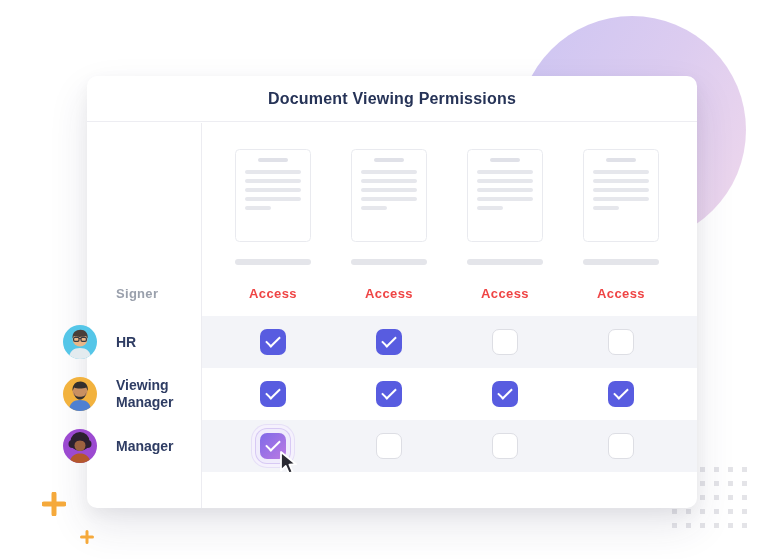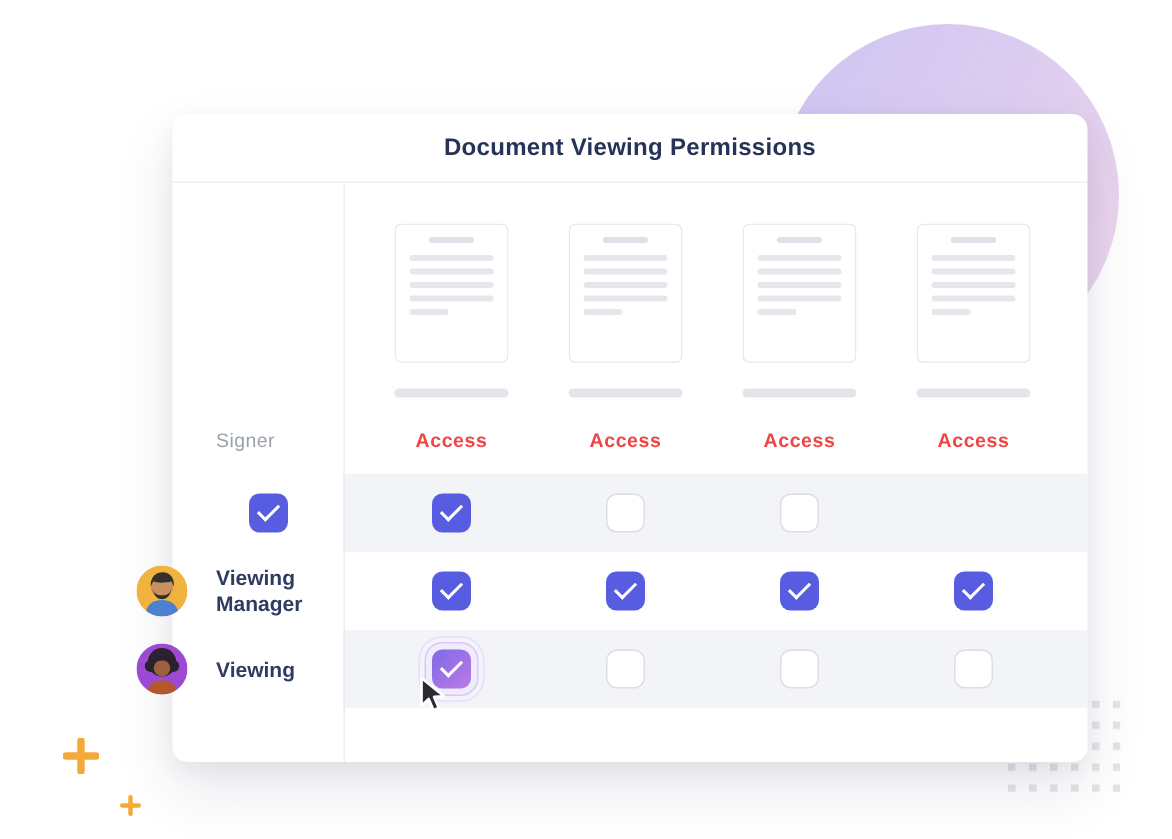--- a/index.html
+++ b/index.html
@@ -18,42 +18,41 @@
   }
   .dot-grid { position:absolute; left:672px; top:467px; z-index:0; }
   .plus-big   { position:absolute; left:42px; top:492px; z-index:2; }
   .plus-small { position:absolute; left:80px; top:530px; z-index:2; }
 
   
   .card {
     position:absolute; left:87px; top:76px; width:610px; height:432px;
     background:#fff; border-radius:10px; z-index:1;
     box-shadow:0 18px 40px rgba(50,50,93,.11), 0 6px 16px rgba(0,0,0,.05);
-    margin-left:28px;
   }
   .card-header {
     height:46px; border-bottom:1px solid #ededf2;
     display:flex; align-items:center; justify-content:center;
   }
   .card-title { font-size:16px; font-weight:bold; color:#263357; letter-spacing:.2px; }
   .card-body { position:absolute; top:47px; left:0; right:0; bottom:0; }
 
   .row-grid {
     position:absolute; left:0; right:0;
     display:grid; grid-template-columns:128px 116px 116px 116px 116px;
   }
 
   
   .docs-row { top:26px; }
   .doc-cell { display:flex; flex-direction:column; align-items:center; gap:17px; }
   .doc-pill { width:76px; height:6px; border-radius:3px; background:#e4e5ea; }
 
   
   .labels-row { top:160px; height:20px; align-items:center; }
-  .signer-header { padding-left:29px; font-size:13px; font-weight:normal; color:#9aa0ac; letter-spacing:.3px; }
+  .signer-header { padding-left:29px; font-size:13px; font-weight:bold; color:#9aa0ac; letter-spacing:.3px; }
   .access-label { text-align:center; font-size:13px; font-weight:bold; color:#ef4444; letter-spacing:.4px; }
 
   
   .perm-row { position:absolute; left:0; right:0; height:52px; }
   .row-0 { top:193px; } .row-1 { top:245px; } .row-2 { top:297px; }
   .perm-row .band { position:absolute; left:114px; right:0; top:0; bottom:0; background:transparent; }
   .perm-row.shaded .band { background:#f3f4f8; }
   .perm-row .row-grid { top:0; bottom:0; align-items:center; }
 
   .signer-cell { position:relative; height:52px; display:flex; align-items:center; }
@@ -167,20 +166,39 @@
         <div class="signer-header">Signer</div>
         <div class="access-label">Access</div>
         <div class="access-label">Access</div>
         <div class="access-label">Access</div>
         <div class="access-label">Access</div>
       </div>
 
       <div class="perm-row row-0 shaded">
         <div class="band"></div>
         <div class="row-grid">
+          <div class="signer-cell">
+            <svg class="avatar" viewBox="0 0 34 34">
+              <defs>
+                  <clipPath id="av1">
+                    <circle cx="17" cy="17" r="17"></circle>
+                  </clipPath>
+                </defs>
+              <g clip-path="url(#av1)">
+                <rect width="34" height="34" fill="#55c6e8"></rect>
+                <path d="M6 34 C6 26 11 23 17 23 C23 23 28 26 28 34 Z" fill="#e3ebef"></path>
+                <circle cx="17" cy="14" r="7.5" fill="#eab788"></circle>
+                <path d="M9.5 13.5 C9 7.5 13 4.8 17.5 4.8 C22 4.8 25.2 8 24.8 13.5 L23 11 C20 12.2 13 12.2 11 11 Z" fill="#4a3f39"></path>
+                <rect x="10.6" y="12.4" width="5.4" height="4" rx="1.4" fill="none" stroke="#3a3a42" stroke-width="1.2"></rect>
+                <rect x="18" y="12.4" width="5.4" height="4" rx="1.4" fill="none" stroke="#3a3a42" stroke-width="1.2"></rect>
+                <line x1="16" y1="13.4" x2="18" y2="13.4" stroke="#3a3a42" stroke-width="1.2"></line>
+              </g>
+            </svg>
+            <span class="signer-name">HR</span>
+          </div>
           <div class="cb-cell">
               <div class="checkbox checked"></div>
             </div>
           <div class="cb-cell">
               <div class="checkbox checked"></div>
             </div>
           <div class="cb-cell">
               <div class="checkbox"></div>
             </div>
           <div class="cb-cell">
@@ -237,21 +255,21 @@
               <g clip-path="url(#av3)">
                 <rect width="34" height="34" fill="#9c4ad1"></rect>
                 <path d="M7 34 C7 27 12 24.5 17 24.5 C22 24.5 27 27 27 34 Z" fill="#b4582c"></path>
                 <circle cx="17" cy="12.5" r="9.5" fill="#2c2130"></circle>
                 <circle cx="9.5" cy="15" r="4" fill="#2c2130"></circle>
                 <circle cx="24.5" cy="15" r="4" fill="#2c2130"></circle>
                 <circle cx="17" cy="16.5" r="5.5" fill="#9c6240"></circle>
                 <path d="M11.5 14 C12.5 10.5 21.5 10.5 22.5 14 C22.5 11 20.5 8.5 17 8.5 C13.5 8.5 11.5 11 11.5 14 Z" fill="#2c2130"></path>
               </g>
             </svg>
-            <span class="signer-name">Viewing</span>
+            <span class="signer-name">Manager</span>
           </div>
           <div class="cb-cell">
               <div class="checkbox checked active"></div>
             </div>
           <div class="cb-cell">
               <div class="checkbox"></div>
             </div>
           <div class="cb-cell">
               <div class="checkbox"></div>
             </div>

